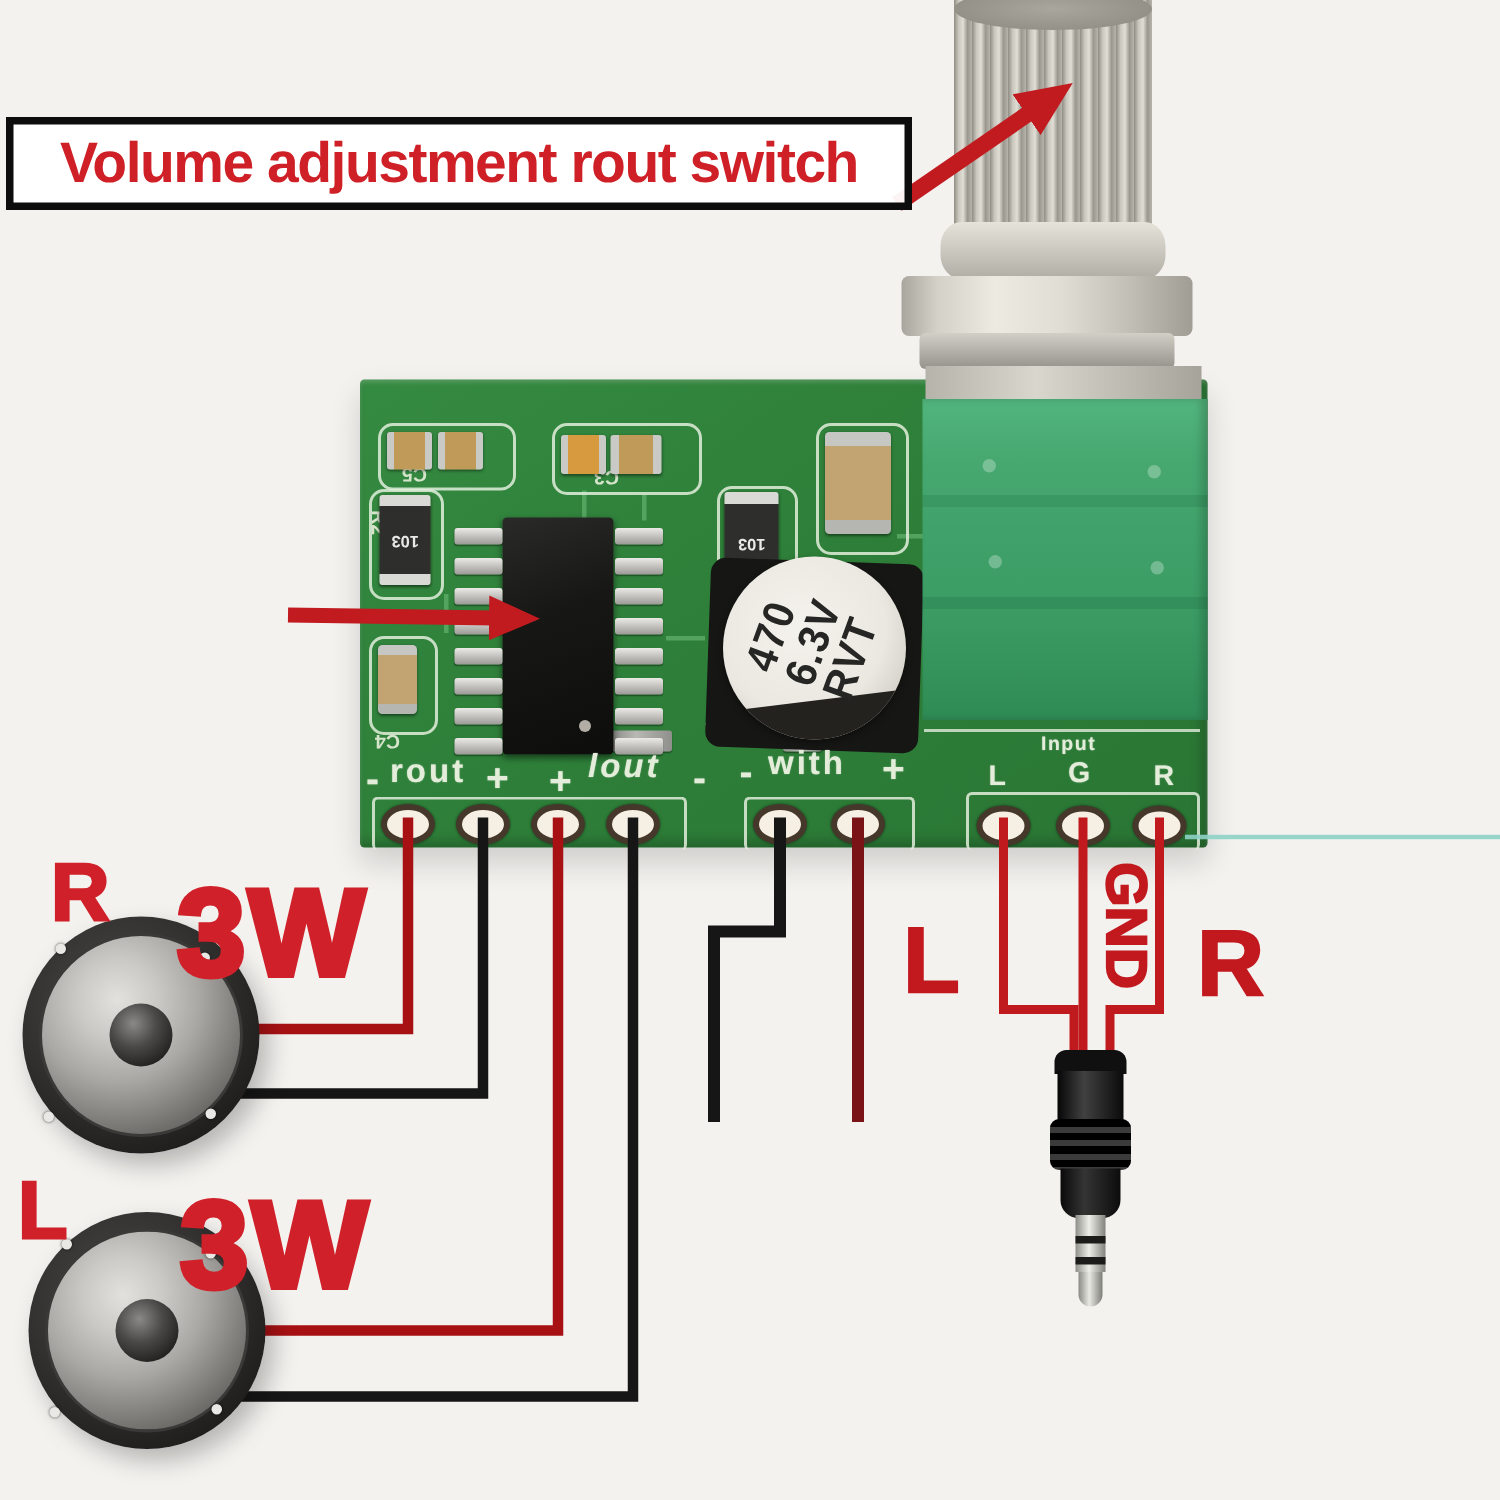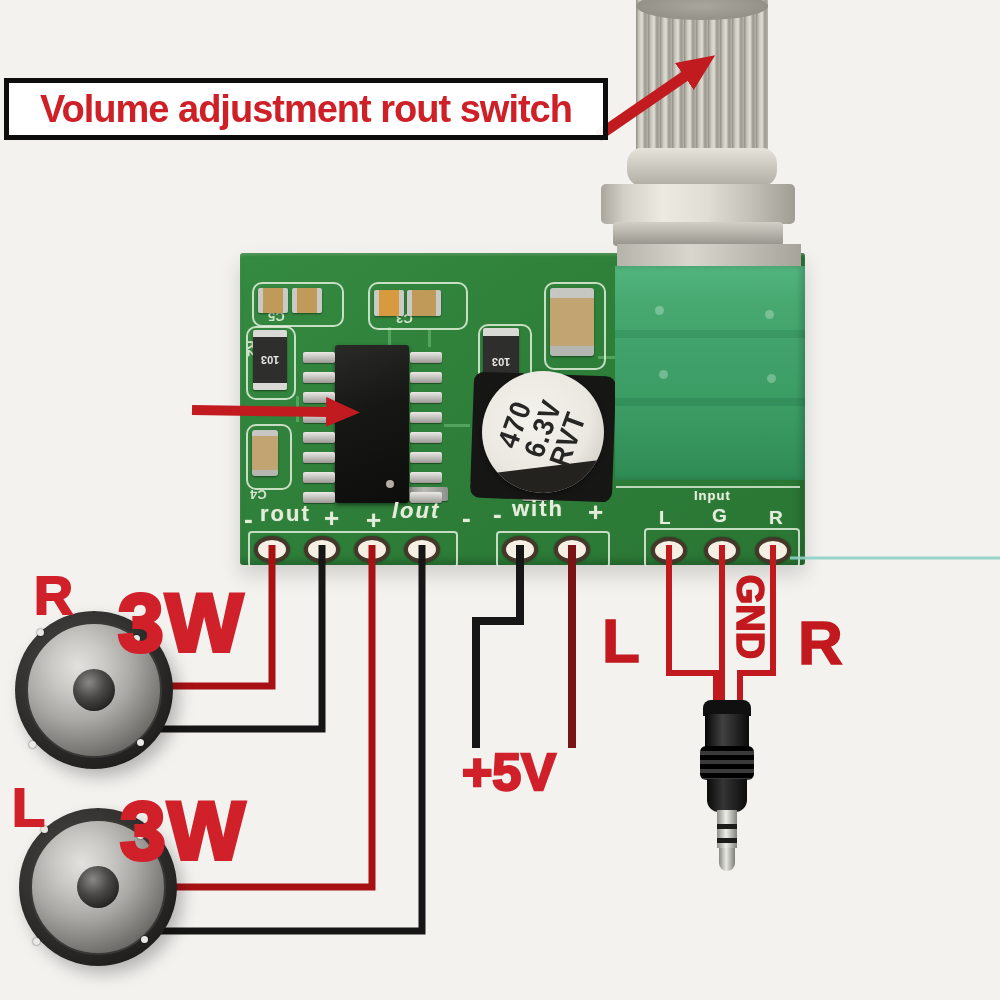--- a/index.html
+++ b/index.html
@@ -259,18 +259,17 @@
   <div class="jack-part" id="jack-lower"></div>
   <div class="jack-part" id="jack-shaft"></div>
   <div class="jack-part jack-ring" style="top:824px;"></div>
   <div class="jack-part jack-ring" style="top:838px;"></div>
   <div class="jack-part" id="jack-tip"></div>
 
   <div class="red-big" style="left:34px;top:568px;font-size:54px;">R</div>
   <div class="red-big" style="left:118px;top:582px;font-size:82px;-webkit-text-stroke:4px #d0202a;letter-spacing:2px;">3W</div>
   <div class="red-big" style="left:12px;top:780px;font-size:54px;">L</div>
   <div class="red-big" style="left:120px;top:790px;font-size:82px;-webkit-text-stroke:4px #d0202a;letter-spacing:2px;">3W</div>
-  <div class="red-big" style="left:462px;top:746px;font-size:52px;-webkit-text-stroke:2.5px #d0202a;">+5V</div>
   <div class="red-big" style="left:602px;top:610px;font-size:62px;-webkit-text-stroke:1.5px #c2191e;color:#c2191e;">L</div>
   <div class="red-big" style="left:798px;top:612px;font-size:62px;-webkit-text-stroke:1.5px #c2191e;color:#c2191e;">R</div>
   <div id="gnd-label">GND</div>
 
 </div>
 
 </body></html>

